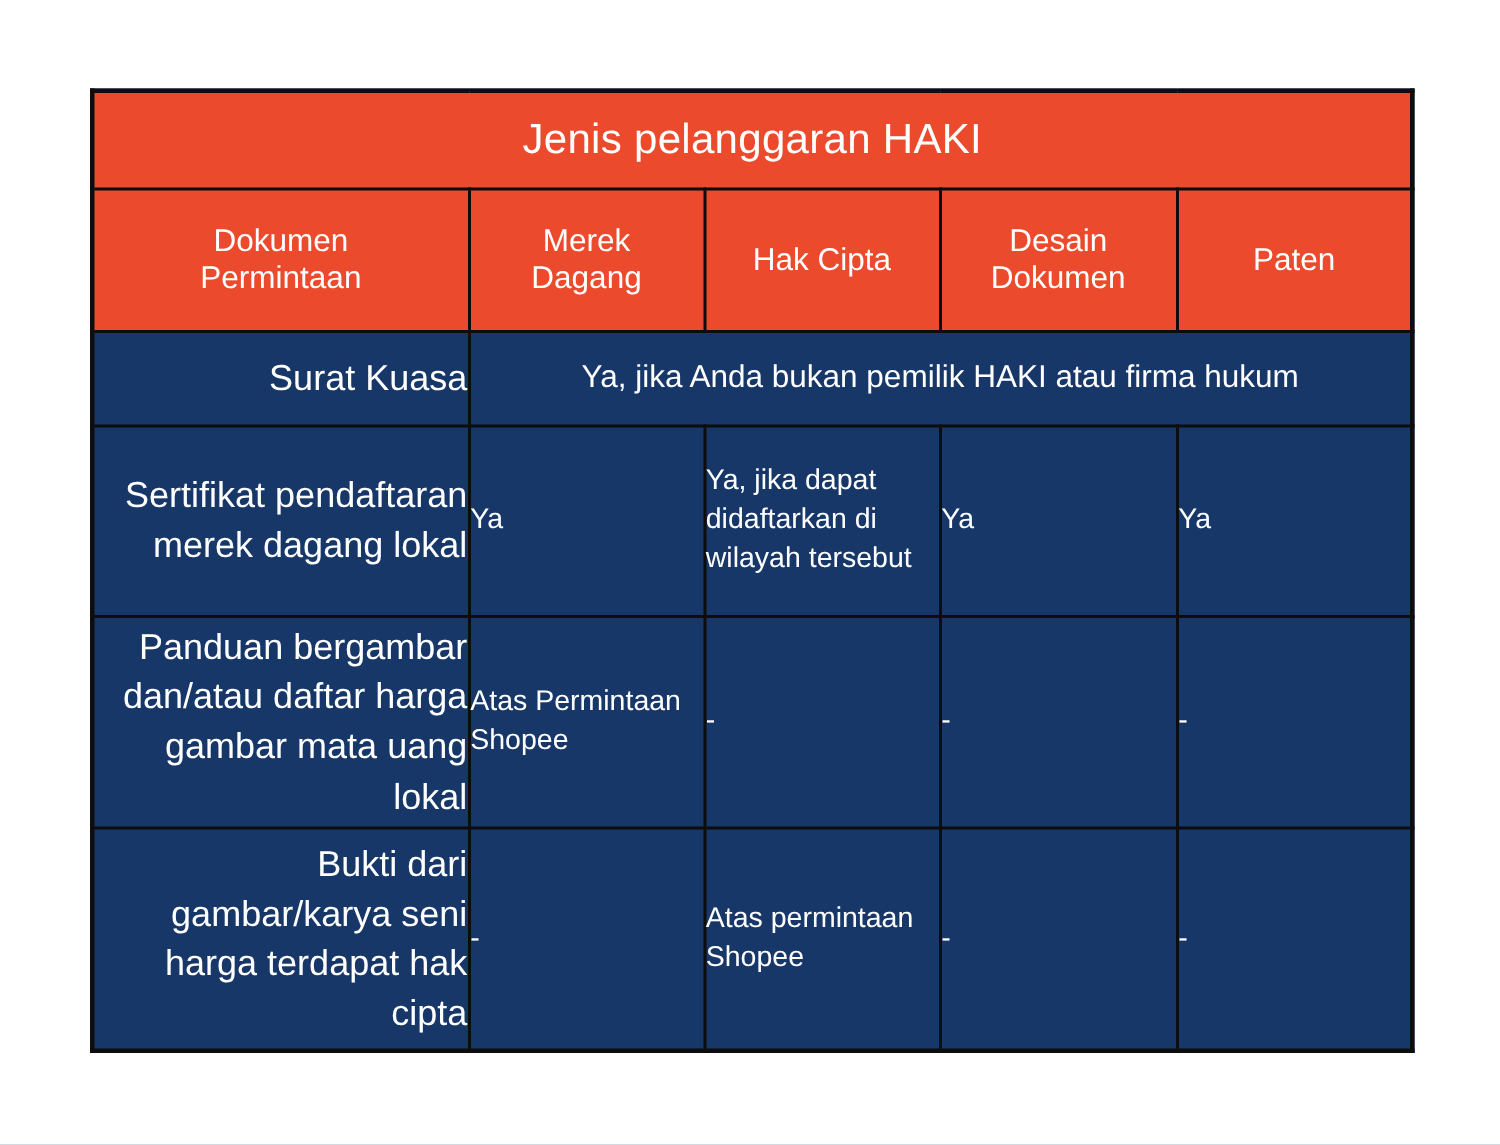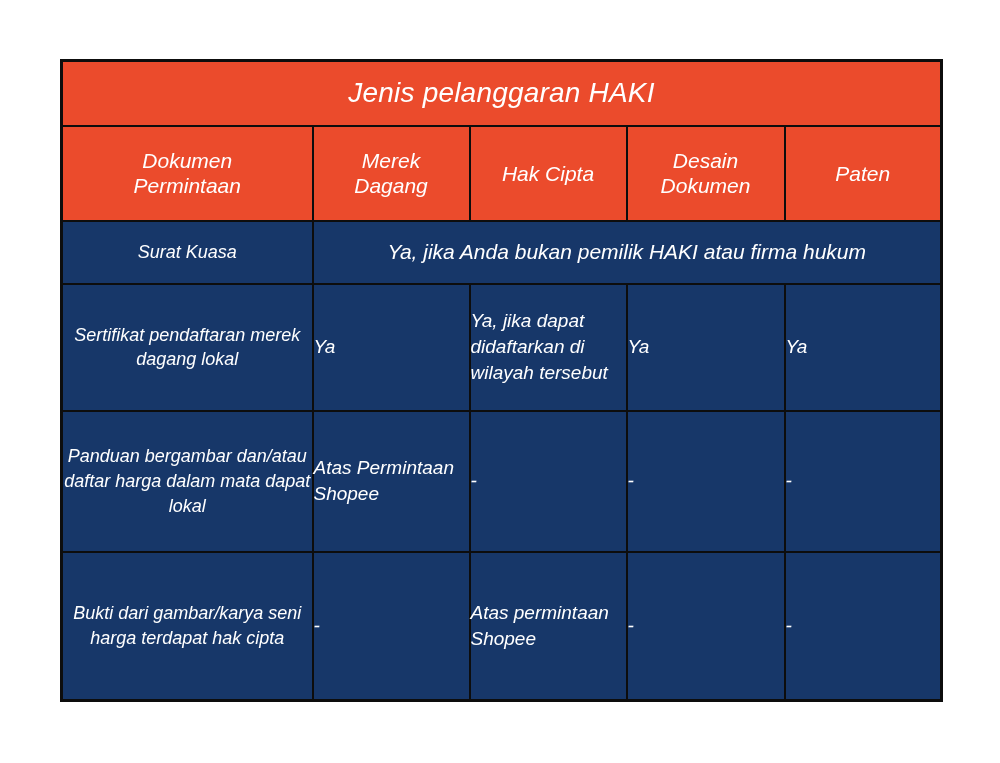--- a/index.html
+++ b/index.html
@@ -12,21 +12,20 @@
     height: 763px;
     font-family: "Liberation Sans", sans-serif;
     -webkit-font-smoothing: antialiased;
   }
   #canvas {
     position: relative;
     width: 1000px;
     height: 763px;
     background: #ffffff;
     overflow: hidden;
-    font-style: italic;
   }
   .haki-table {
     position: absolute;
     left: 60px;
     top: 59px;
     width: 880px;
     height: 643px;
     border-collapse: collapse;
     table-layout: fixed;
     border: 3px solid #0d0d0d;
@@ -55,22 +54,22 @@
     height: 92px;
     text-align: center;
     font-size: 21px;
     font-weight: bold;
     line-height: 1.22;
     padding: 4px 6px;
   }
   
   .row-label {
     background: #173769;
-    text-align: center;
-    font-size: 18px;
+    text-align: right;
+    font-size: 24px;
     line-height: 1.38;
     padding: 10px 18px 10px 20px;
   }
   .val-cell {
     background: #173769;
     text-align: left;
     font-size: 19px;
     line-height: 1.38;
     padding: 10px 8px;
   }
@@ -133,21 +132,21 @@
 
       <tr class="r2">
         <td class="row-label">Sertifikat pendaftaran merek dagang lokal</td>
         <td class="val-cell">Ya</td>
         <td class="val-cell">Ya, jika dapat didaftarkan di wilayah tersebut</td>
         <td class="val-cell">Ya</td>
         <td class="val-cell">Ya</td>
       </tr>
 
       <tr class="r3">
-        <td class="row-label">Panduan bergambar dan/atau daftar harga dalam mata dapat lokal</td>
+        <td class="row-label">Panduan bergambar dan/atau daftar harga gambar mata uang lokal</td>
         <td class="val-cell">Atas Permintaan Shopee</td>
         <td class="val-cell">-</td>
         <td class="val-cell">-</td>
         <td class="val-cell">-</td>
       </tr>
 
       <tr class="r4">
         <td class="row-label">Bukti dari gambar/karya seni harga terdapat hak cipta</td>
         <td class="val-cell">-</td>
         <td class="val-cell">Atas permintaan Shopee</td>

